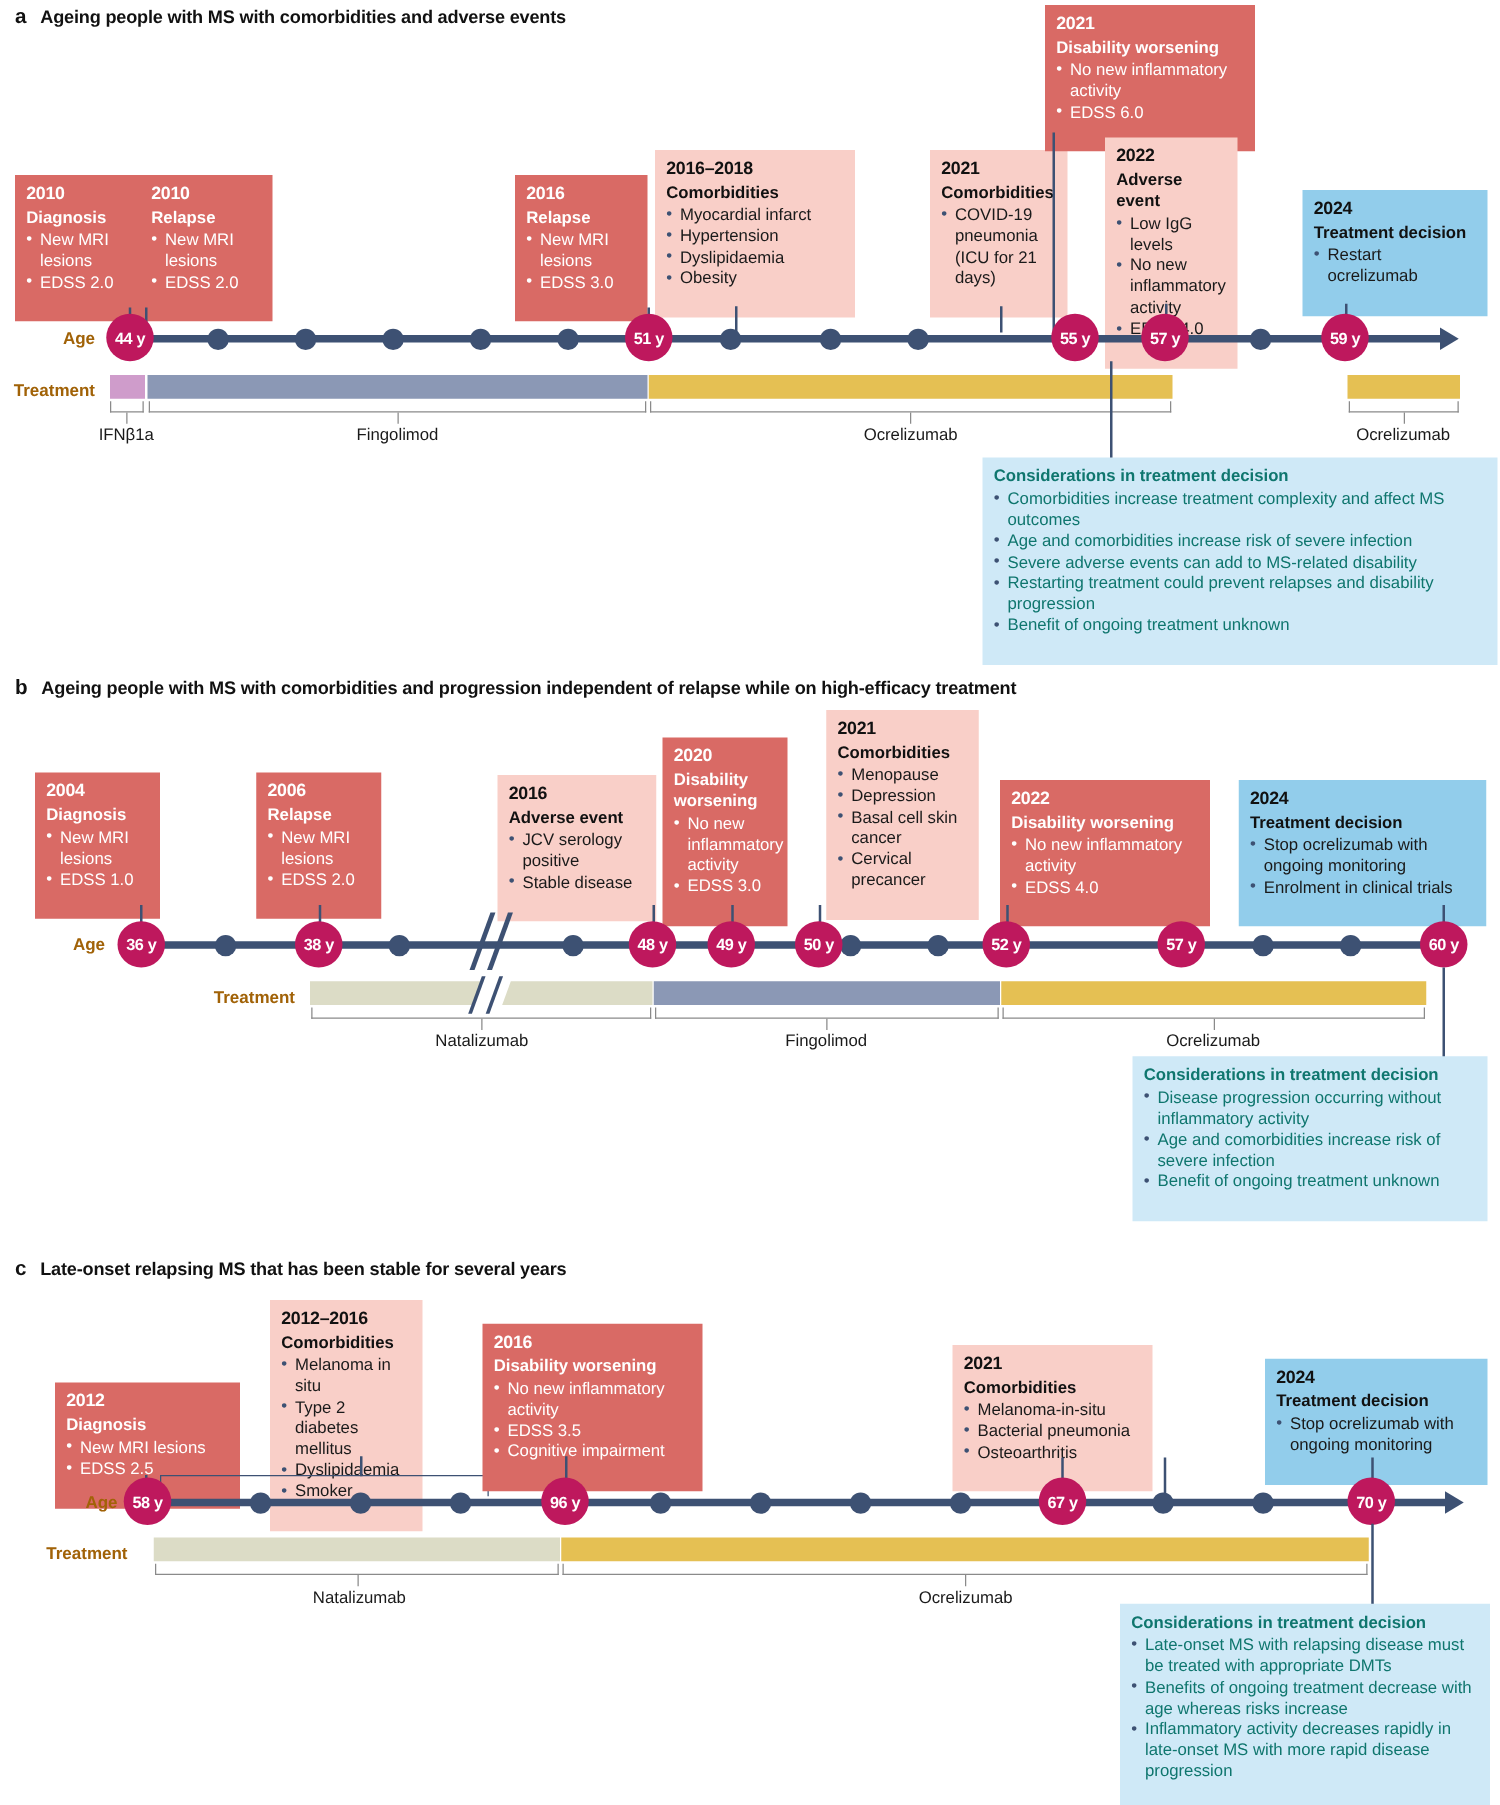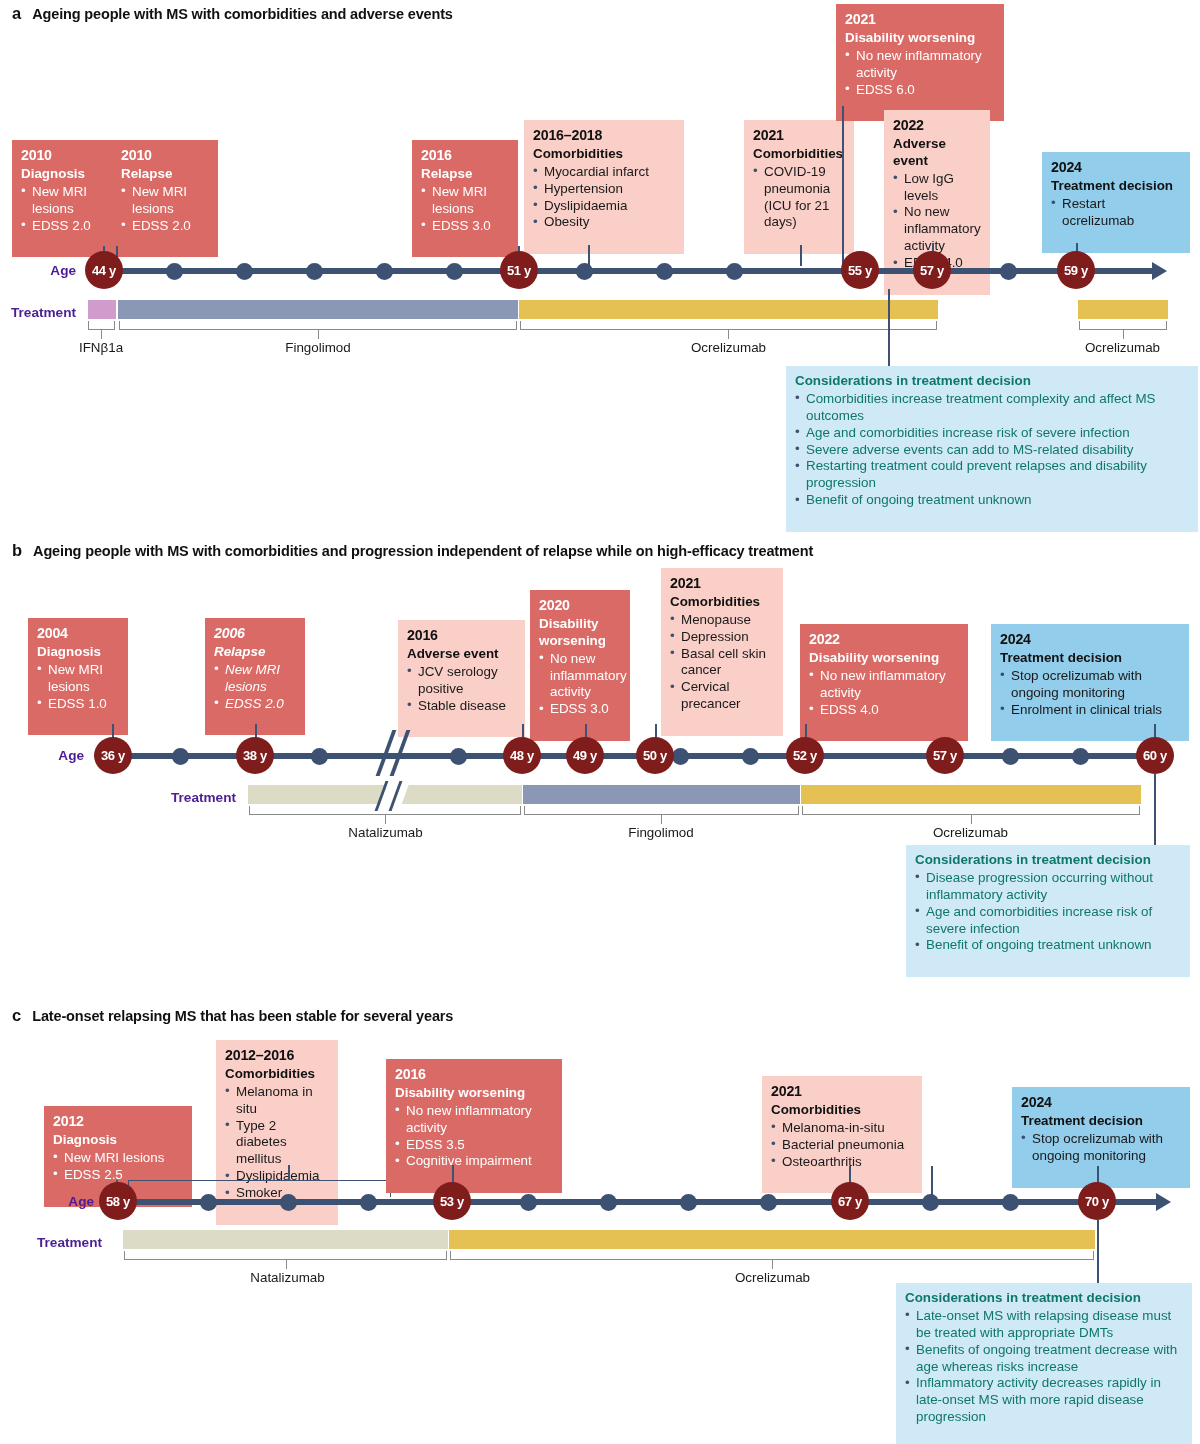--- a/index.html
+++ b/index.html
@@ -43,36 +43,36 @@
   .box.blue li:before { color:#3d5173; }
   .box.consider { background:#cfe9f7; color:#0f766e; font-size:13.4px; }
   .box.consider .hd { font-weight:bold; display:block; margin-bottom:1px; }
   .box.consider li:before { color:#3d5173; }
 
   
   .leader { position:absolute; width:1.6px; background:#3d5173; }
 
   
   .axis-label {
-    position:absolute; font-weight:bold; font-size:13.6px; color:#4c1d95;
+    position:absolute; font-weight:bold; font-size:13.6px; color:#a16207;
     text-align:right;
   }
   .tl-line { position:absolute; height:6px; background:#3d5173; }
   .tl-arrow {
     position:absolute; width:0; height:0;
     border-top:9px solid transparent; border-bottom:9px solid transparent;
     border-left:15px solid #3d5173;
   }
   .tl-dot {
     position:absolute; width:17px; height:17px; border-radius:50%;
     background:#3d5173;
   }
   .tl-node {
     position:absolute; border-radius:50%;
-    background:#7f1d1d; color:#fff;
+    background:#be185d; color:#fff;
     display:flex; align-items:center; justify-content:center;
     font-size:13px; font-weight:bold; white-space:nowrap;
     letter-spacing:-0.3px;
   }
   .tl-break {
     position:absolute; font-size:0; color:#3d5173;
   }
   .tl-break i {
     position:absolute; display:block; width:3.5px; height:46px;
     background:#3d5173; transform:skewX(-20deg);
@@ -255,21 +255,21 @@
   <div class="box red" style="left:28px; top:618px; width:100px;">
     <span class="yr">2004</span>
     <span class="sub">Diagnosis</span>
     <ul>
         <li>New MRI lesions</li>
         <li>EDSS 1.0</li>
       </ul>
   </div>
   <div class="leader" style="left:112px; top:724px; height:20px;"></div>
 
-  <div class="box red" style="left:205px; top:618px; width:100px;font-style:italic;">
+  <div class="box red" style="left:205px; top:618px; width:100px;">
     <span class="yr">2006</span>
     <span class="sub">Relapse</span>
     <ul>
         <li>New MRI lesions</li>
         <li>EDSS 2.0</li>
       </ul>
   </div>
   <div class="leader" style="left:255px; top:724px; height:20px;"></div>
 
   <div class="box pink" style="left:398px; top:620px; width:127px;">
@@ -453,21 +453,21 @@
   <div class="tl-dot" style="left:280px; top:1194px;"></div>
   <div class="tl-dot" style="left:360px; top:1194px;"></div>
   <div class="tl-dot" style="left:520px; top:1194px;"></div>
   <div class="tl-dot" style="left:600px; top:1194px;"></div>
   <div class="tl-dot" style="left:680px; top:1194px;"></div>
   <div class="tl-dot" style="left:760px; top:1194px;"></div>
   <div class="tl-dot" style="left:922px; top:1194px;"></div>
   <div class="tl-dot" style="left:1002px; top:1194px;"></div>
 
   <div class="tl-node" style="left:99px;  top:1182px; width:38px; height:38px;">58 y</div>
-  <div class="tl-node" style="left:433px; top:1182px; width:38px; height:38px;">53 y</div>
+  <div class="tl-node" style="left:433px; top:1182px; width:38px; height:38px;">96 y</div>
   <div class="tl-node" style="left:831px; top:1182px; width:38px; height:38px;">67 y</div>
   <div class="tl-node" style="left:1078px;top:1182px; width:38px; height:38px;">70 y</div>
 
   <div class="axis-label" style="left:26px; top:1235px; width:76px;">Treatment</div>
   <div class="bar khaki" style="left:123px; top:1230px; width:325px;"></div>
   <div class="bar gold" style="left:449px; top:1230px; width:646px;"></div>
 
   <div class="brk" style="left:124px; top:1251px; width:323px;"></div>
   <div class="brk-stem" style="left:286px; top:1260px;"></div>
   <div class="brk-label" style="left:235px; top:1270px; width:105px;">Natalizumab</div>

